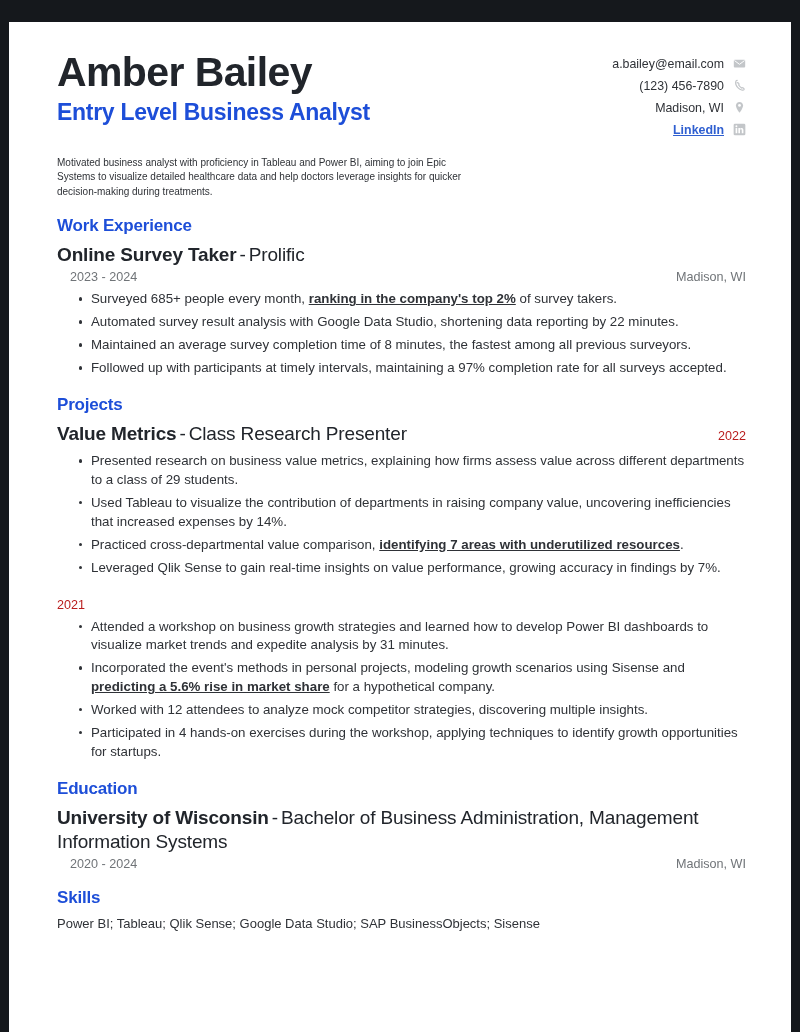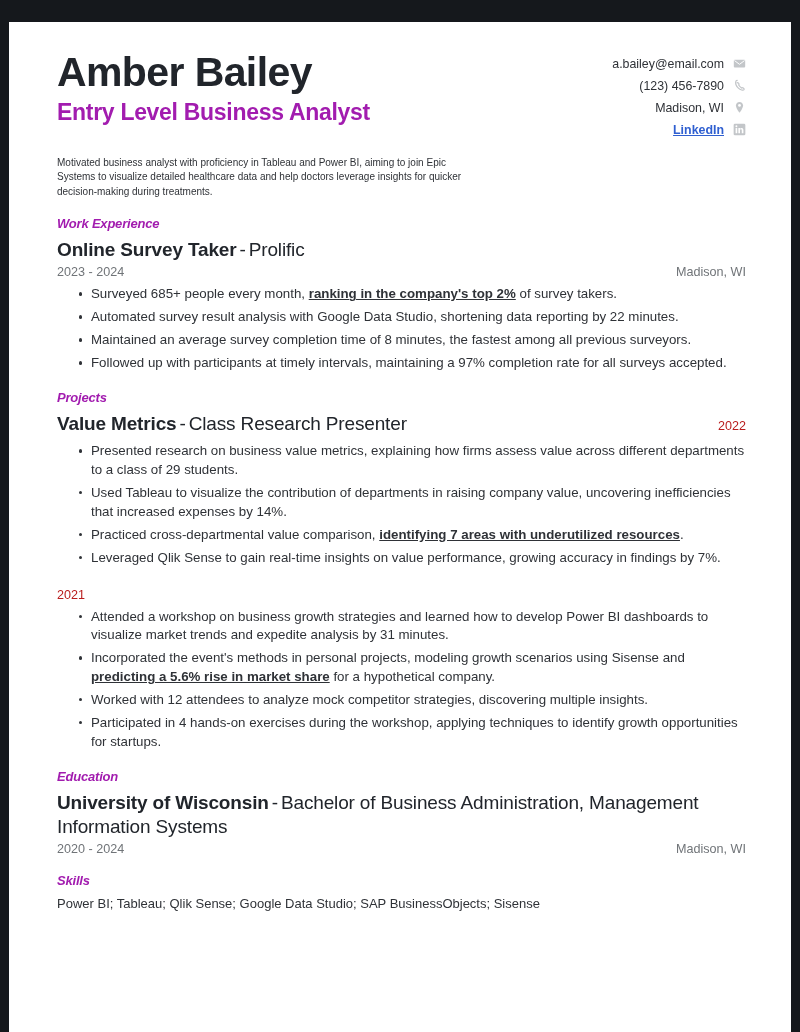--- a/index.html
+++ b/index.html
@@ -32,21 +32,21 @@
     font-size: 41px;
     font-weight: bold;
     color: #21252b;
     letter-spacing: -0.6px;
     line-height: 1.08;
     margin: 0;
   }
   .job-title {
     font-size: 23px;
     font-weight: bold;
-    color: #a21caf;
+    color: #1d4ed8;
     letter-spacing: -0.3px;
     line-height: 1.2;
     margin: 5px 0 0 0;
   }
   .contact { padding-top: 6px; }
   .contact-row {
     display: flex;
     align-items: center;
     justify-content: flex-end;
     gap: 9px;
@@ -78,26 +78,25 @@
     font-size: 10px;
     color: #2f3237;
     line-height: 1.44;
     margin: 14px 0 0 0;
     max-width: 420px;
   }
 
   
   .section { margin-top: 17px; }
   .section-title {
-    font-size: 13px;
-    font-weight: bold;
-    color: #a21caf;
+    font-size: 17px;
+    font-weight: bold;
+    color: #1d4ed8;
     letter-spacing: -0.2px;
     margin: 0 0 7px 0;
-    font-style: italic;
   }
   .entry { margin-bottom: 0; }
   .entry + .entry { margin-top: 20px; }
   .entry-head {
     display: flex;
     justify-content: space-between;
     align-items: baseline;
     gap: 16px;
   }
   .entry-title {
@@ -113,20 +112,21 @@
     font-size: 12.6px;
     color: #b91c1c;
     white-space: nowrap;
     flex: 0 0 auto;
   }
   .meta-row {
     display: flex;
     justify-content: space-between;
     align-items: flex-start;
     margin-top: 3px;
+    margin-left: 13px;
   }
   .meta-text {
     font-size: 12.6px;
     color: #707478;
   }
 
   
   ul.bullets {
     margin: 6px 0 0 0;
     padding: 0 0 0 22px;

